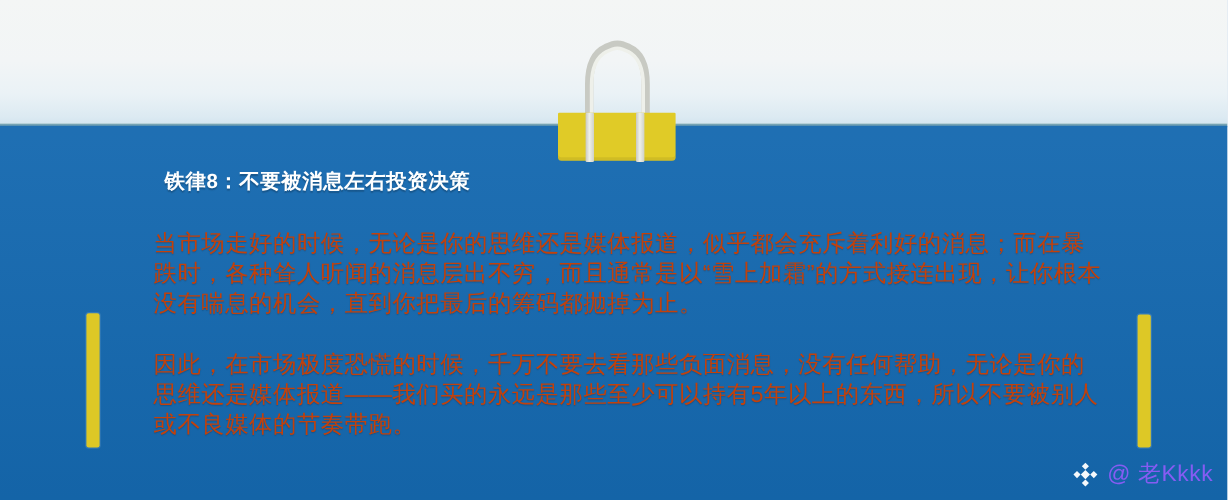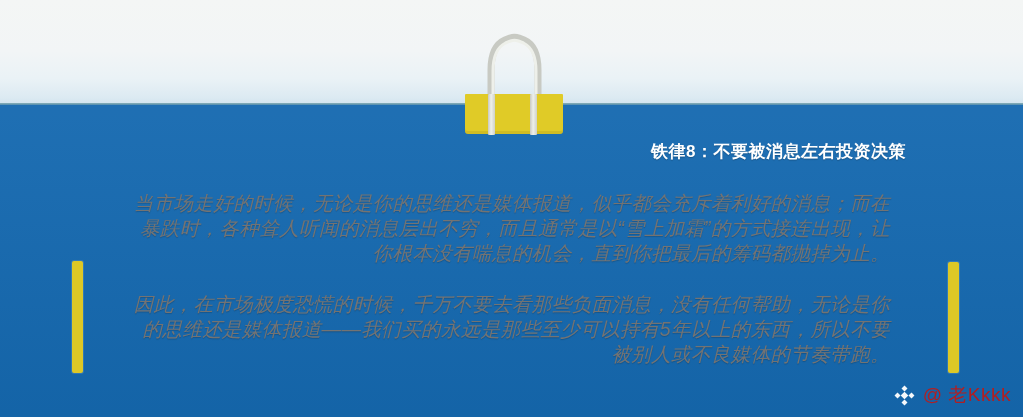--- a/index.html
+++ b/index.html
@@ -106,58 +106,56 @@
     background: #ddc826;
     border-radius: 2px;
     box-shadow: 0 0 0 1px rgba(255,255,255,.12);
   }
   .accent-bar.left  { left: 72px;  top: 261px; height: 112px; }
   .accent-bar.right { left: 948px; top: 262px; height: 111px; }
 
   
   .card-content {
     position: absolute;
-    left: 116px;
+    left: 128px;
     top: 140px;
     width: 790px;
-    text-align: right;
   }
 
   .rule-title {
     margin: 0;
     font-size: 17px;
     font-weight: bold;
     letter-spacing: .5px;
     color: #ffffff;
     text-shadow: 0 1px 1px rgba(0,0,0,.22);
     padding-left: 9px;
   }
 
   .rule-paragraph {
-    margin: 16px;
+    margin: 0;
     font-size: 19.5px;
     line-height: 25px;
     letter-spacing: .4px;
-    color: #737373;
+    color: #c2410c;
     text-shadow: 0 1px 1px rgba(0,0,0,.18);
     white-space: pre-wrap;
-    font-style: italic;
   }
   .rule-paragraph.first { margin-top: 28px; }
   .rule-paragraph.second { margin-top: 26px; }
 
   
   .watermark {
     position: absolute;
     right: 12px;
     bottom: 9px;
     display: flex;
     align-items: center;
     gap: 7px;
-    color: #b91c1c;
+    color: #8b5cf6;
     opacity: .96;
   }
   .watermark-logo {
     width: 23px;
     height: 23px;
     flex: 0 0 23px;
   }
   .watermark-label {
     font-size: 19px;
     letter-spacing: .5px;

